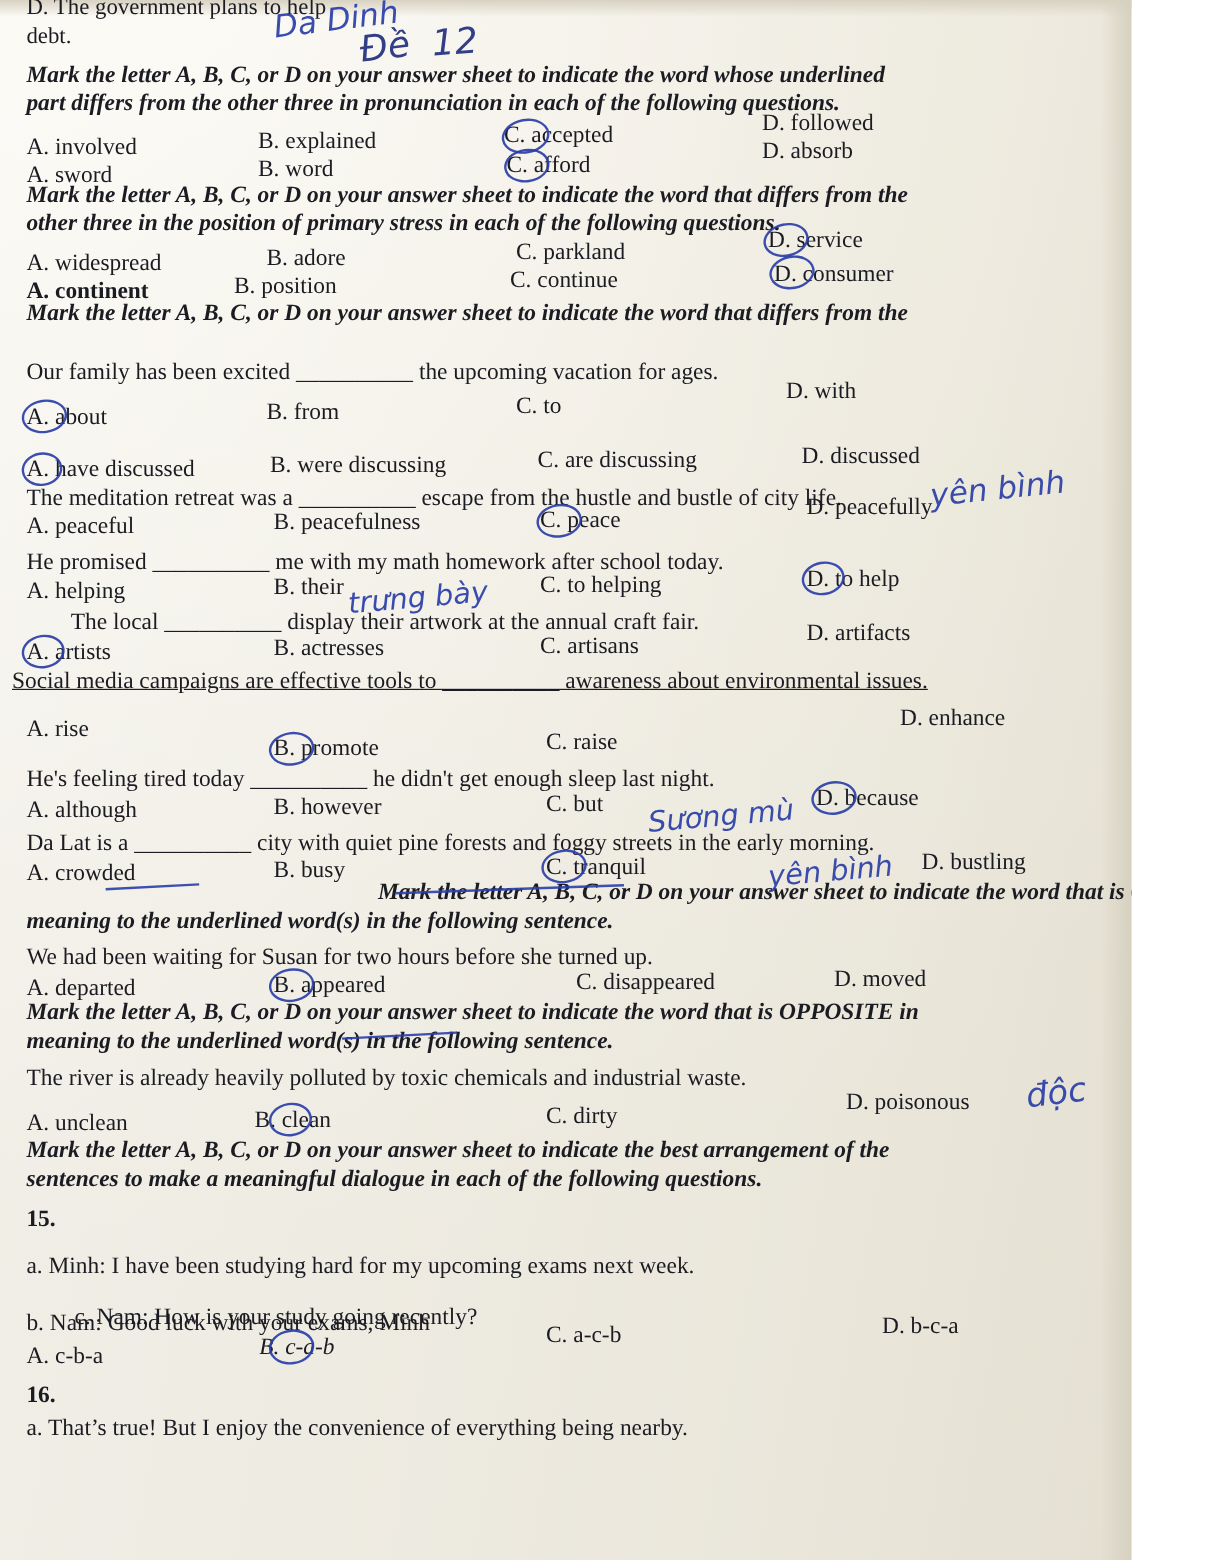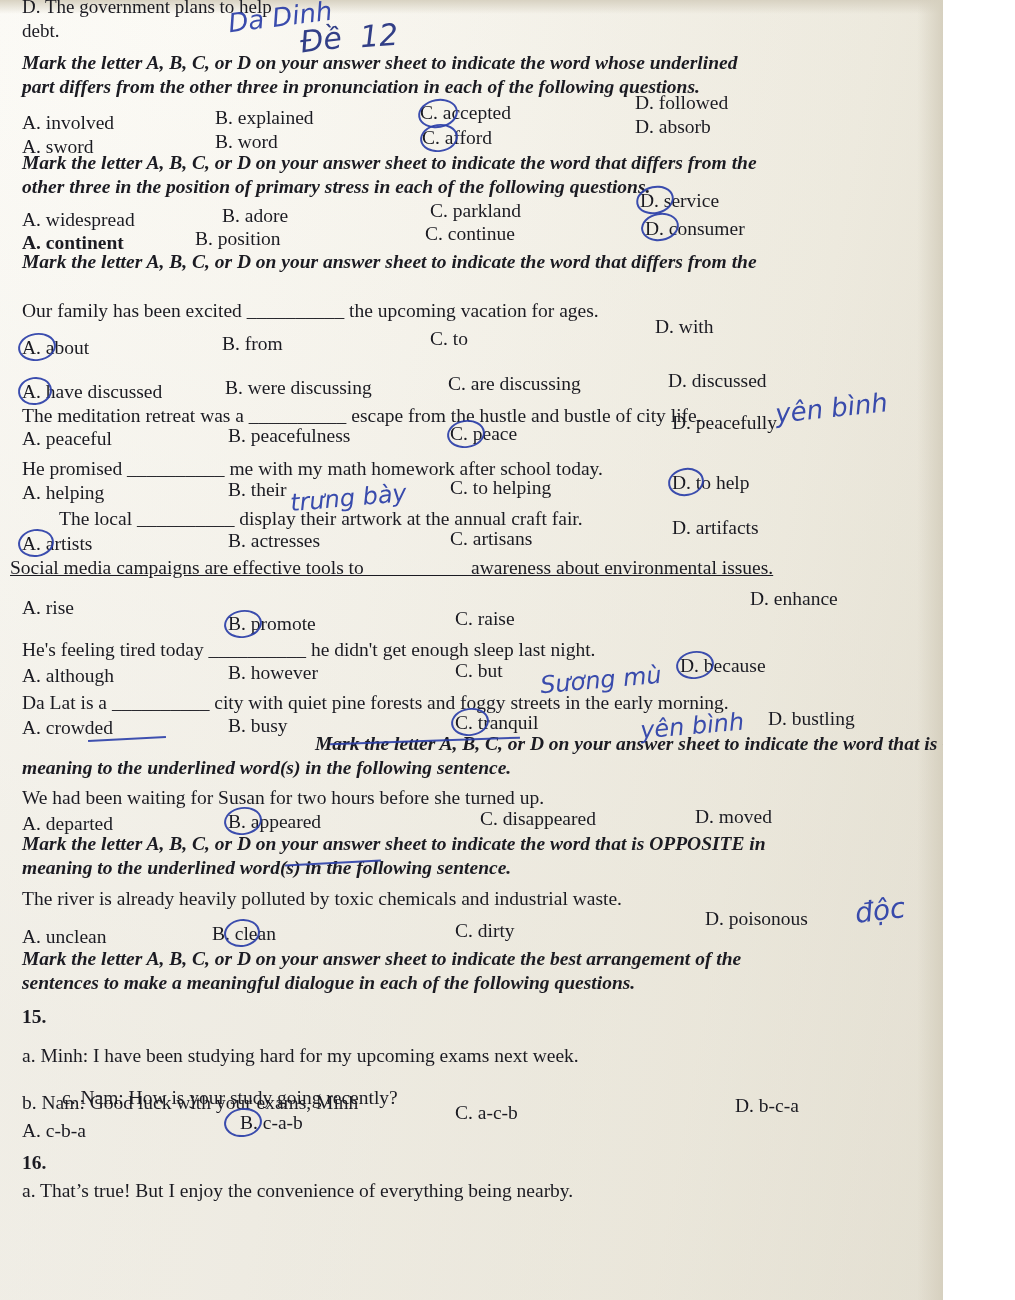--- a/index.html
+++ b/index.html
@@ -195,21 +195,21 @@
   <div class="ellipse" style="left:224px; top:919px; width:32px; height:24px; transform:rotate(-8deg);"></div>
 
   <div class="txt italic" style="left:22px; top:948px;">Mark the letter A, B, C, or D on your answer sheet to indicate the best arrangement of the</div>
   <div class="txt italic" style="left:22px; top:972px;">sentences to make a meaningful dialogue in each of the following questions.</div>
 
   <div class="txt bold" style="left:22px; top:1006px;">15.</div>
   <div class="txt" style="left:22px; top:1033px;margin-top:12px;">a. Minh: I have been studying hard for my upcoming exams next week.</div>
   <div class="txt" style="left:22px; top:1060px;margin-top:32px;">b. Nam: Good luck with your exams, Minh</div>
   <div class="txt" style="left:22px; top:1087px;margin-left:40px;">c. Nam: How is your study going recently?</div>
   <div class="txt" style="left:22px; top:1120px;">A. c-b-a</div>
-  <div class="txt" style="left:240px; top:1112px;">B. c-a-b</div>
+  <div class="txt" style="left:216px; top:1112px;font-style:italic;">B. c-a-b</div>
   <div class="txt" style="left:455px; top:1102px;">C. a-c-b</div>
   <div class="txt" style="left:735px; top:1095px;">D. b-c-a</div>
   <div class="ellipse" style="left:224px; top:1108px; width:34px; height:25px; transform:rotate(-8deg);"></div>
 
   <div class="txt bold" style="left:22px; top:1152px;">16.</div>
   <div class="txt" style="left:22px; top:1180px;">a. That’s true! But I enjoy the convenience of everything being nearby.</div>
 
   <div class="pen" style="left:228px; top:2px; font-size:26px;">Da Dinh</div>
   <div class="pen dark" style="left:300px; top:22px; font-size:30px;">Đề</div>
   <div class="pen dark" style="left:360px; top:18px; font-size:30px; transform:rotate(-4deg);">12</div>

